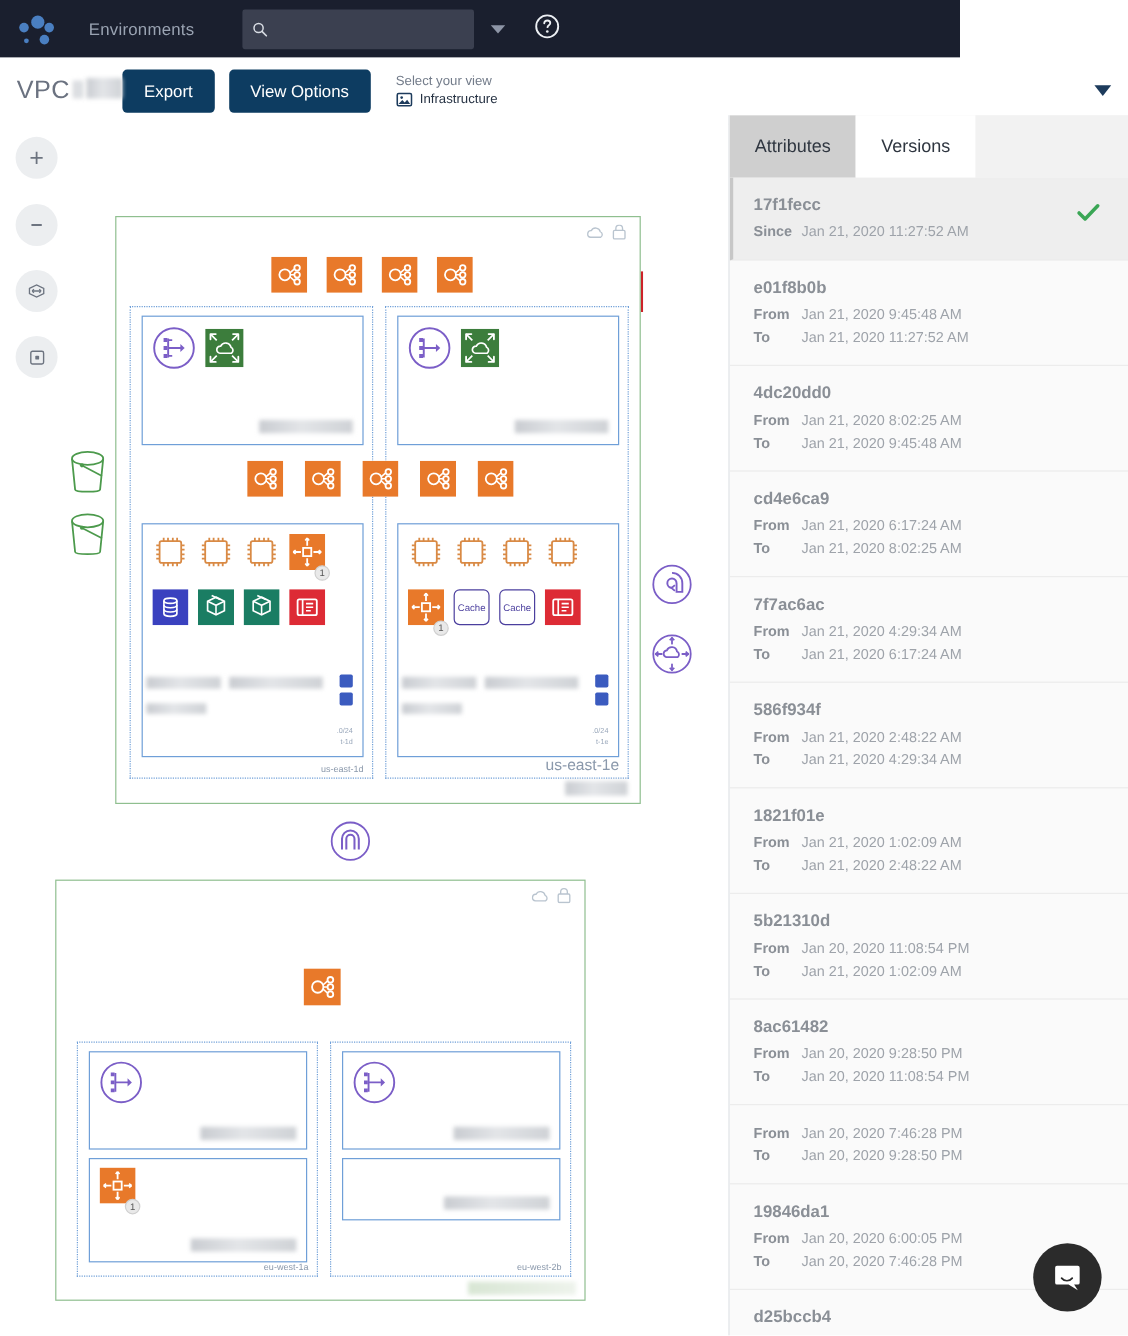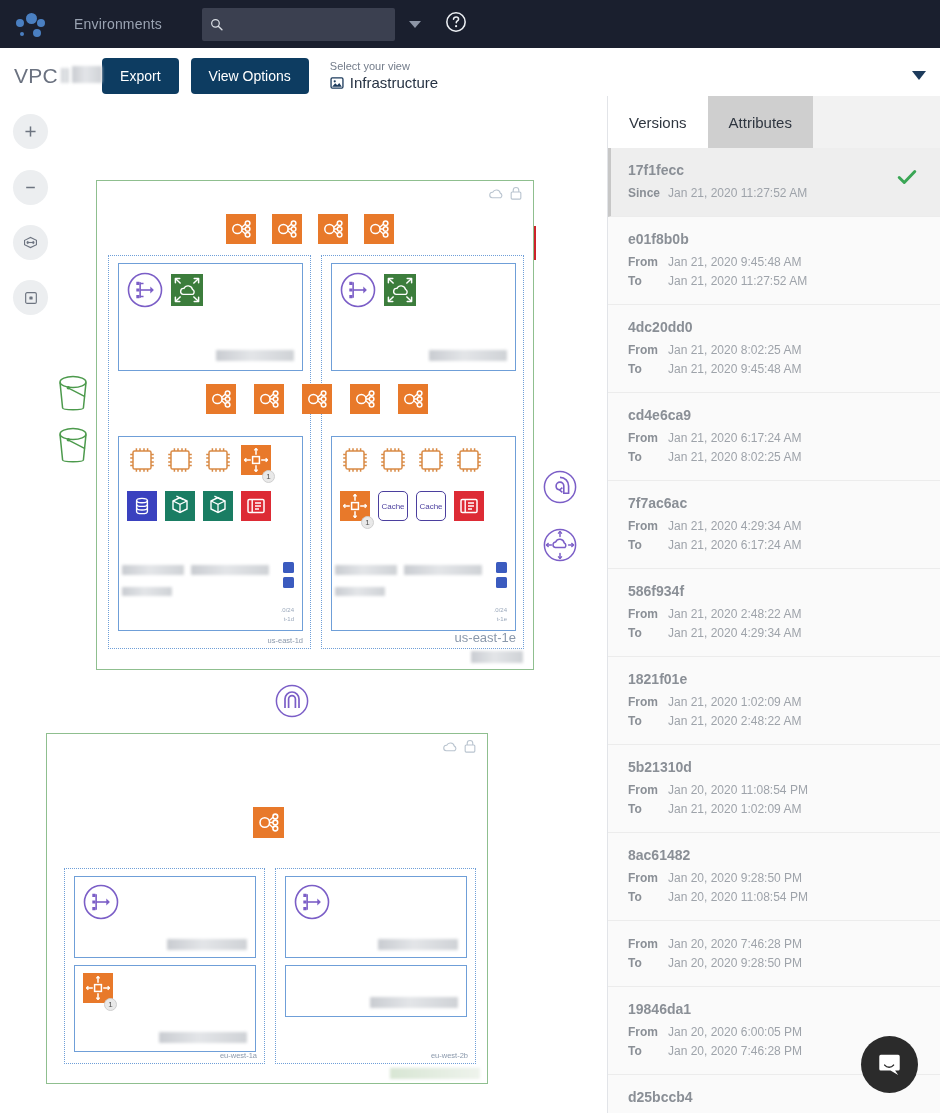--- a/index.html
+++ b/index.html
@@ -5,21 +5,21 @@
   * { box-sizing: border-box; margin: 0; padding: 0; }
   html, body {
     width: 940px; height: 1113px;
     font-family: "Liberation Sans", sans-serif;
     background: #ffffff; overflow: hidden;
   }
   #app { position: relative; width: 940px; height: 1113px; }
 
   
   .topnav {
-    position: absolute; top: 0; left: 0; width: 940px; height: 48px;
+    position: absolute; top: 0; left: 0; width: 800px; height: 48px;
     background: #1a1f2e; display: flex; align-items: center;
   }
   .logo-mark { margin-left: 14px; width: 38px; height: 30px; position: relative; }
   .logo-dot { position: absolute; background: #4a7fc1; border-radius: 50%; }
   .nav-link {
     color: #9aa3b2; font-size: 14px; margin-left: 22px; cursor: pointer;
     letter-spacing: .2px;
   }
   .search-wrap {
     margin-left: 40px; width: 193px; height: 33px;
@@ -73,21 +73,21 @@
     border: none; border-radius: 4px; padding: 10px 18px;
     cursor: pointer; font-family: "Liberation Sans", sans-serif;
   }
   .btn + .btn { margin-left: 12px; }
   .view-select {
     margin-left: 21px; flex: 1; display: flex; align-items: center;
     justify-content: space-between; padding-right: 14px; cursor: pointer;
   }
   .view-label { font-size: 11px; color: #737c8a; }
   .view-value {
-    font-size: 15px; color: #263243; display: flex;
+    font-size: 11px; color: #263243; display: flex;
     align-items: center; margin-top: 2px;
   }
   .caret-view {
     width: 0; height: 0; border-left: 7px solid transparent;
     border-right: 7px solid transparent; border-top: 9px solid #1d3b5c;
   }
 
   
   .canvas {
     position: absolute; top: 96px; left: 0; width: 607px; height: 1017px;
@@ -616,22 +616,22 @@
         </div>
         <div style="position:absolute;right:7px;bottom:3px;font-size:7.5px;color:#8a98ab;">eu-west-2b</div>
       </div>
 
       <div style="position:absolute;right:7px;bottom:4px;width:90px;height:11px;background:linear-gradient(90deg,#d8e6d4,#eef3ec);filter:blur(1.6px);"></div>
     </div>
   </div>
 
   <div class="rightpanel">
     <div class="tabs">
+      <div class="tab">Attributes</div>
       <div class="tab active">Versions</div>
-      <div class="tab">Attributes</div>
       <div class="tabs-filler"></div>
     </div>
     <div class="vlist" id="version-list">
         <div class="vitem selected">
           <div class="vhash">17f1fecc</div>
           <div class="vrow">
             <div class="vkey">Since</div>
             <div class="vval">Jan 21, 2020 11:27:52 AM</div>
           </div>
           <svg class="check" viewBox="0 0 24 24">

